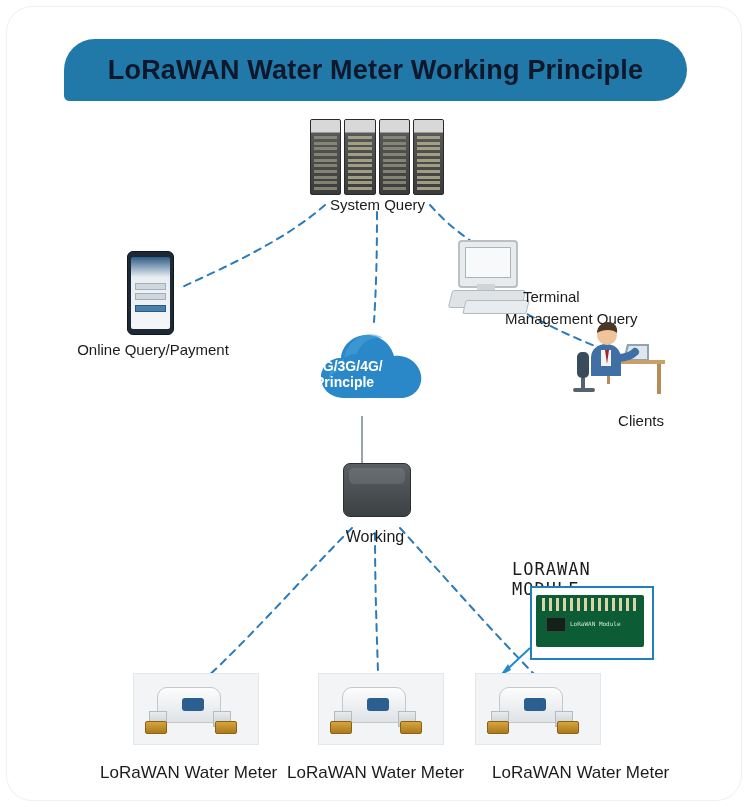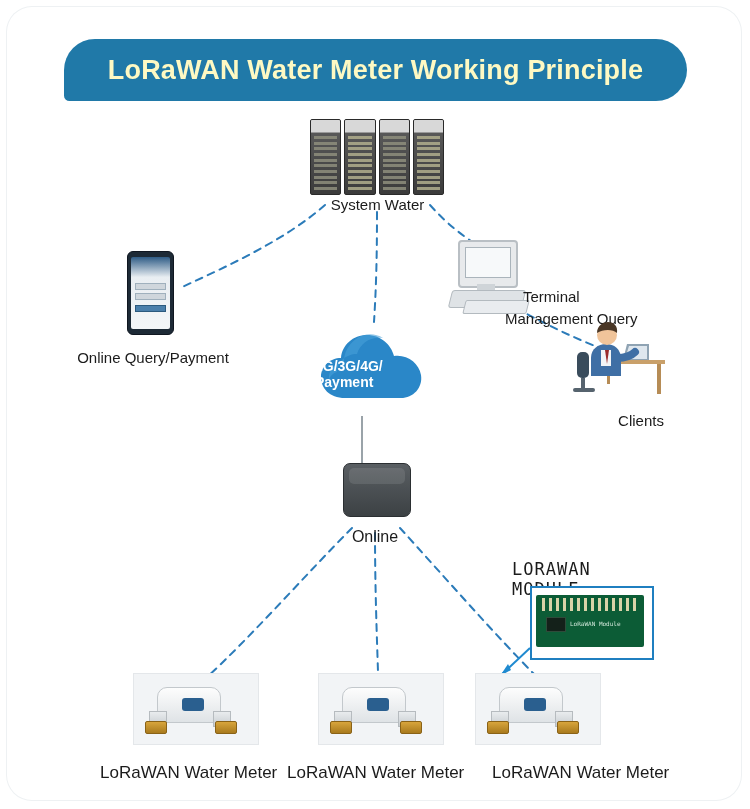--- a/index.html
+++ b/index.html
@@ -37,21 +37,21 @@
     top: 39px;
     width: 623px;
     height: 62px;
     background: #2079a8;
     border-radius: 34px 34px 34px 6px;
     display: flex;
     align-items: center;
     justify-content: center;
   }
   .title-banner .title-text {
-    color: #fef9c3;
+    color: #0f172a;
     font-size: 27px;
     font-weight: bold;
     letter-spacing: 0.2px;
     white-space: nowrap;
   }
 
   
   #links {
     position: absolute;
     left: 0; top: 0;
@@ -428,32 +428,32 @@
             <i></i>
             <i></i>
             <i></i>
             <i></i>
             <i></i>
             <i></i>
             <i></i>
           </div>
         </div>
     </div>
-    <div class="node-label" style="left:300px; top:196px; width:155px;">System Water</div>
+    <div class="node-label" style="left:300px; top:196px; width:155px;">System Query</div>
   </div>
 
   <div class="node">
     <div class="phone">
       <div class="screen">
         <div class="bar b1"></div>
         <div class="bar b2"></div>
         <div class="bar b3"></div>
       </div>
     </div>
-    <div class="node-label" style="left:68px; top:341px; width:170px;margin-top:8px;">Online Query/Payment</div>
+    <div class="node-label" style="left:68px; top:341px; width:170px;">Online Query/Payment</div>
   </div>
 
   <div class="node">
     <div class="computer">
       <div class="monitor">
           <div class="scr"></div>
         </div>
       <div class="neck"></div>
       <div class="base"></div>
       <div class="kb"></div>
@@ -463,21 +463,21 @@
   </div>
 
   <div class="node">
     <div class="cloud">
       <svg width="120" height="90" viewBox="0 0 120 90">
         <path d="M30,78 C14,78 6,68 6,57 C6,46 15,38 26,38 C27,25 38,15 52,15 C65,15 76,24 79,36 C92,34 104,43 106,55 C108,68 98,78 86,78 Z" fill="#2a87c8"></path>
         <path d="M22,52 C22,42 31,34 42,34 C45,23 56,16 68,18 C60,13 49,13 41,19 C33,25 29,33 29,41 C19,43 13,51 14,60 C15,56 18,53 22,52Z" fill="#48a0d8" opacity=".6"></path>
       </svg>
       <div class="cloud-text">
         <div>2G/3G/4G/</div>
-        <div>Payment</div>
+        <div>Principle</div>
       </div>
     </div>
   </div>
 
   <div class="node">
     <div class="clients">
       <svg width="105" height="85" viewBox="0 0 105 85">
 
         <rect x="38" y="42" width="62" height="4" fill="#c9a06a"></rect>
         <rect x="92" y="46" width="4" height="30" fill="#b68c56"></rect>
@@ -501,21 +501,21 @@
       </svg>
     </div>
     <div class="node-label" style="left:596px; top:412px; width:90px;">Clients</div>
   </div>
 
   <div class="node">
     <div class="antenna"></div>
     <div class="gateway">
         <div class="gloss"></div>
       </div>
-    <div class="node-label" style="left:315px; top:528px; width:120px; font-size:16px;">Online</div>
+    <div class="node-label" style="left:315px; top:528px; width:120px; font-size:16px;">Working</div>
   </div>
 
   <div class="node">
     <div class="module-label">LORAWAN MODULE</div>
     <div class="module-box"></div>
     <div class="module-board">
       <div class="pins">
         <i></i>
           <i></i>
           <i></i>

